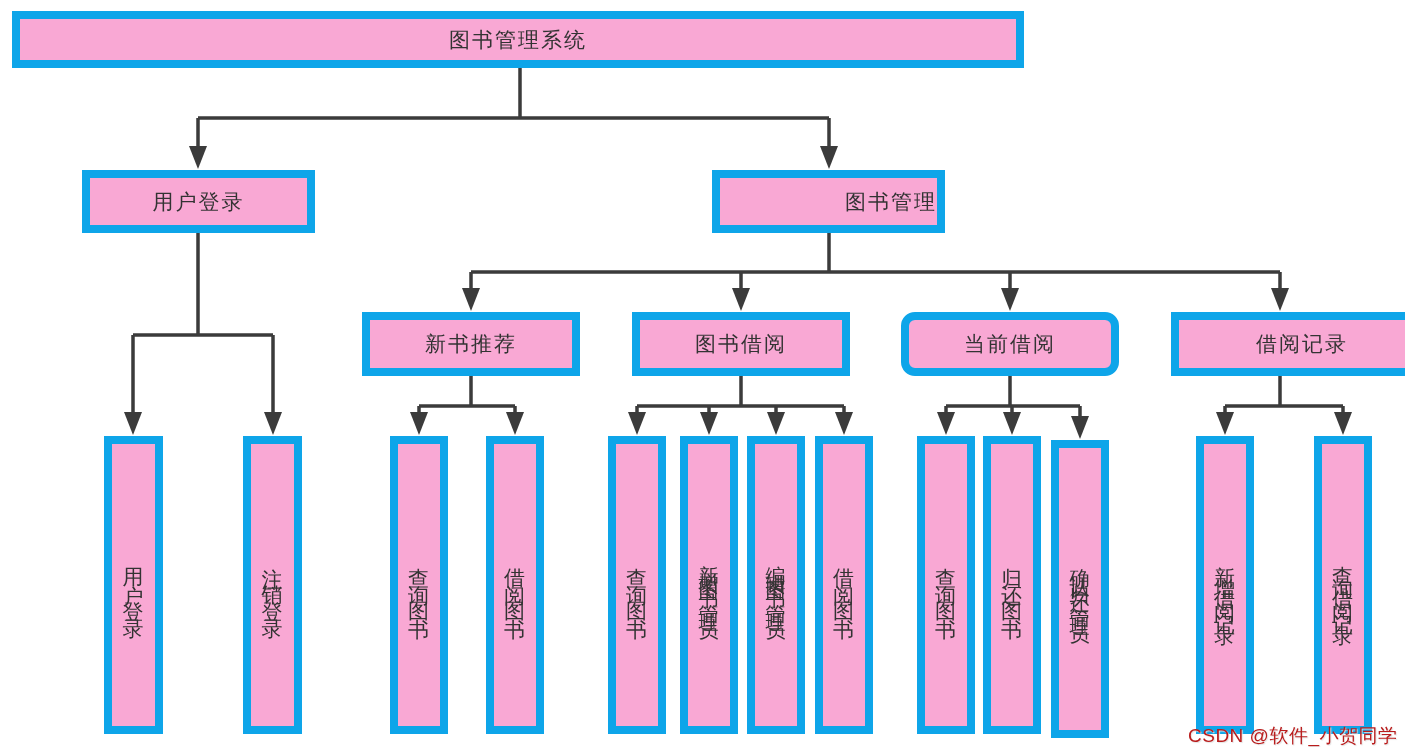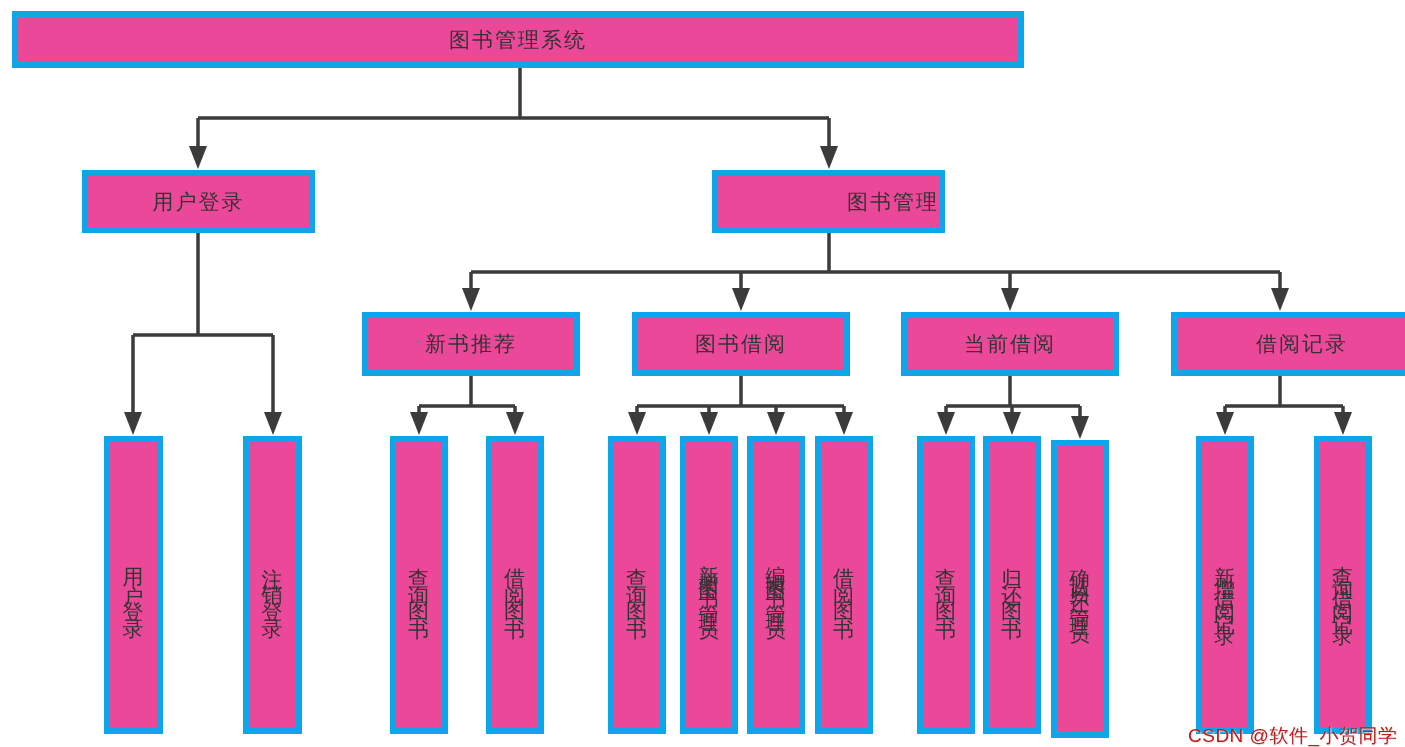--- a/index.html
+++ b/index.html
@@ -13,22 +13,22 @@
   }
   .connectors {
     position: absolute;
     left: 0; top: 0;
     width: 1405px; height: 747px;
     pointer-events: none;
   }
   .node {
     position: absolute;
     box-sizing: border-box;
-    background: #ec4899;
-    border: 6px solid #0ea5e9;
+    background: #f9a8d4;
+    border: 8px solid #0ea5e9;
     display: flex;
     align-items: center;
     justify-content: center;
     color: #333333;
     font-size: 21px;
     z-index: 2;
   }
   .hlabel { letter-spacing: 2px; white-space: nowrap; }
   .vtext {
     writing-mode: vertical-rl;
@@ -126,21 +126,21 @@
   <div class="node" style="left:712px; top:170px; width:233px; height:63px;justify-content:flex-end;">
     <span class="hlabel">图书管理</span>
   </div>
 
   <div class="node" style="left:362px; top:312px; width:218px; height:64px;">
     <span class="hlabel">新书推荐</span>
   </div>
   <div class="node" style="left:632px; top:312px; width:218px; height:64px;">
     <span class="hlabel">图书借阅</span>
   </div>
-  <div class="node" style="left:901px; top:312px; width:218px; height:64px;">
+  <div class="node" style="left:901px; top:312px; width:218px; height:64px;border-radius:14px;">
     <span class="hlabel">当前借阅</span>
   </div>
   <div class="node" style="left:1171px; top:312px; width:262px; height:64px;">
     <span class="hlabel">借阅记录</span>
   </div>
 
   <div class="node" style="left:104px; top:436px; width:59px; height:298px;">
     <span class="vtext v4">用户登录</span>
   </div>
   <div class="node" style="left:243px; top:436px; width:59px; height:298px;">

